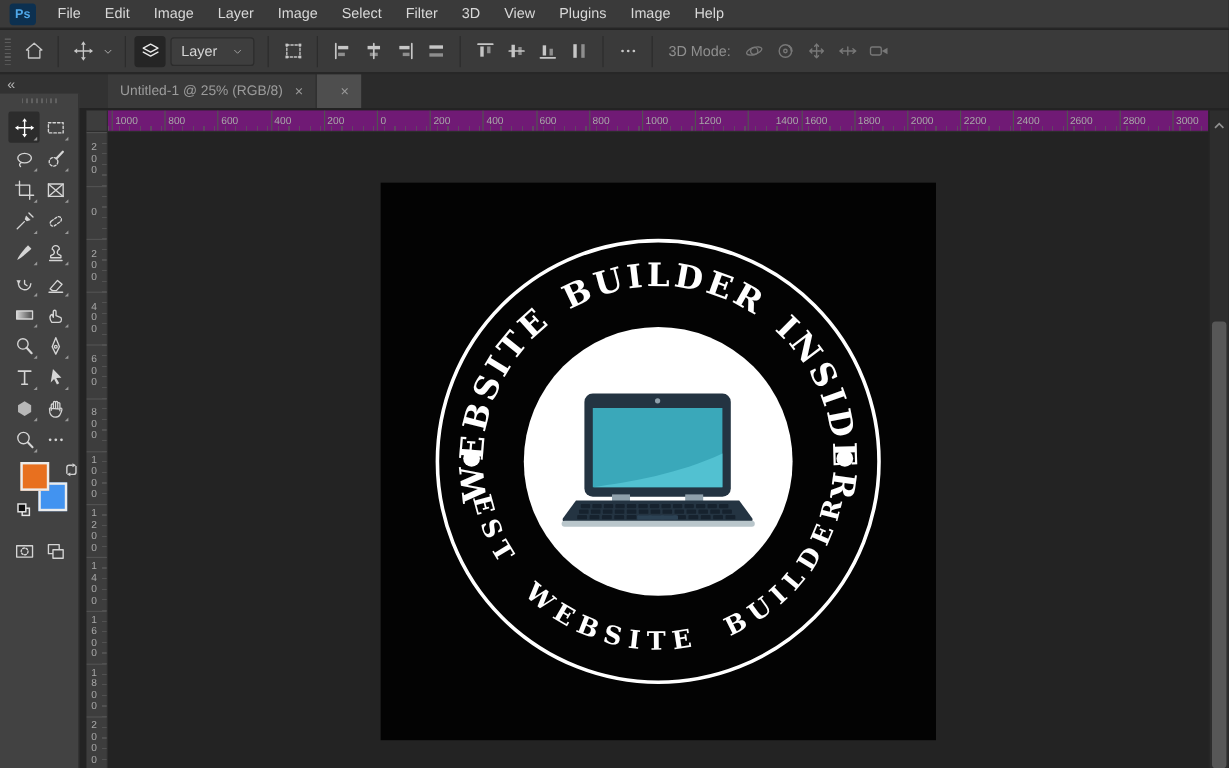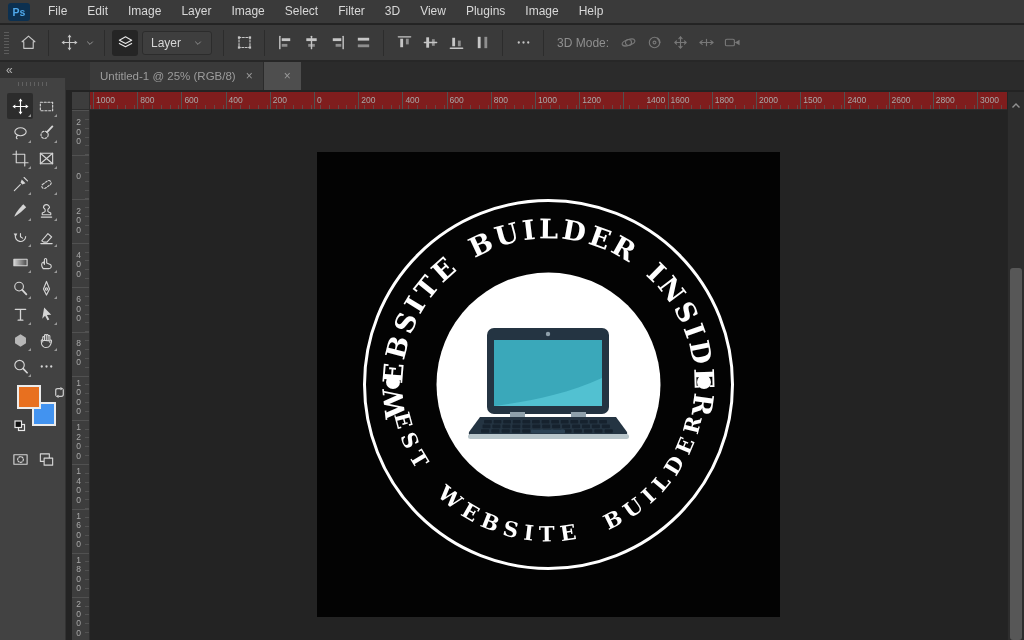--- a/index.html
+++ b/index.html
@@ -53,21 +53,21 @@
   .swatch{position:absolute;width:24px;height:24px;border:2px solid #ececec;box-sizing:border-box;}
   .swatch.fg{left:17px;top:3px;z-index:2;}
   .swatch.bg{left:32px;top:20px;z-index:1;}
   .swap{position:absolute;left:53px;top:3px;color:#cfcfcf;}
   .defaults{position:absolute;left:14px;top:36px;color:#cfcfcf;}
   .tb-bottom{margin-top:8px;}
 
   
   .corner{position:absolute;left:72px;top:92px;width:18px;height:18px;background:#3d3d3d;
           border-right:1px solid #2d2d2d;border-bottom:1px solid #2d2d2d;box-sizing:border-box;}
-  .hruler{position:absolute;left:90px;top:92px;width:917px;height:18px;background:#7f1d1d;
+  .hruler{position:absolute;left:90px;top:92px;width:917px;height:18px;background:#701a75;
           border-bottom:1px solid #2d2d2d;box-sizing:border-box;overflow:hidden;}
   .h-label{position:absolute;top:2.5px;font-size:8.5px;color:#a8a8a8;}
   .h-tick{position:absolute;top:0;bottom:0;width:1px;background:#515151;}
   .h-minor{position:absolute;left:0;right:0;bottom:0;height:4px;opacity:.7;
            background:repeating-linear-gradient(90deg,#5a5a5a 0 1px,transparent 1px 8.84px);}
   .vruler{position:absolute;left:72px;top:110px;bottom:0;width:18px;background:#3d3d3d;
           border-right:1px solid #2d2d2d;box-sizing:border-box;overflow:hidden;}
   .v-label{position:absolute;left:0;width:13px;text-align:center;font-size:8.5px;line-height:9.5px;
            color:#a8a8a8;white-space:pre-line;}
   .v-tick{position:absolute;left:0;right:0;height:1px;background:#515151;}
@@ -462,21 +462,21 @@
     <div class="h-label" style="left: 492.2px;">1200</div>
     <div class="h-tick" style="left: 533.4px;"></div>
     <div class="h-label" style="left: 536.4px; margin-left: 20px;">1400</div>
     <div class="h-tick" style="left: 577.6px;"></div>
     <div class="h-label" style="left: 580.6px;">1600</div>
     <div class="h-tick" style="left: 621.8px;"></div>
     <div class="h-label" style="left: 624.8px;">1800</div>
     <div class="h-tick" style="left: 666px;"></div>
     <div class="h-label" style="left: 669px;">2000</div>
     <div class="h-tick" style="left: 710.2px;"></div>
-    <div class="h-label" style="left: 713.2px;">1500</div>
+    <div class="h-label" style="left: 713.2px;">2200</div>
     <div class="h-tick" style="left: 754.4px;"></div>
     <div class="h-label" style="left: 757.4px;">2400</div>
     <div class="h-tick" style="left: 798.6px;"></div>
     <div class="h-label" style="left: 801.6px; text-align: right;">2600</div>
     <div class="h-tick" style="left: 842.8px;"></div>
     <div class="h-label" style="left: 845.8px;">2800</div>
     <div class="h-tick" style="left: 887px;"></div>
     <div class="h-label" style="left: 890px;">3000</div>
   </div>
 <div class="vruler">

